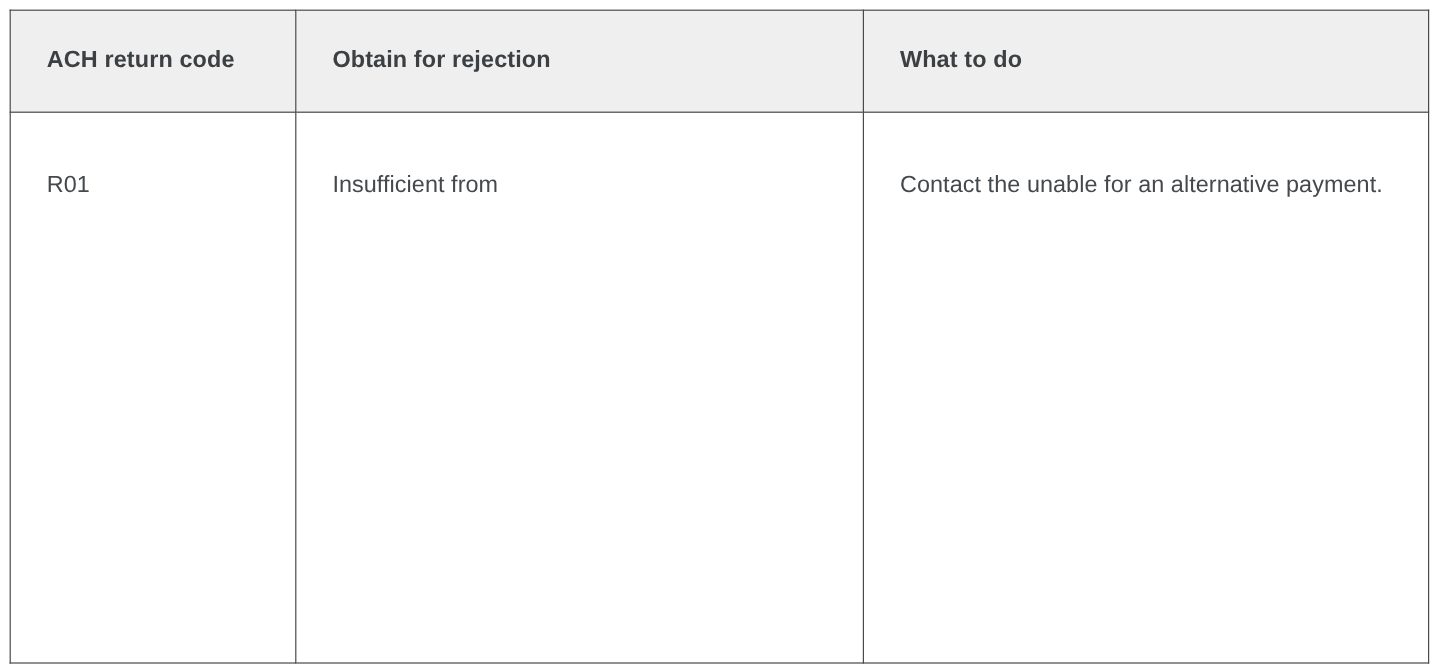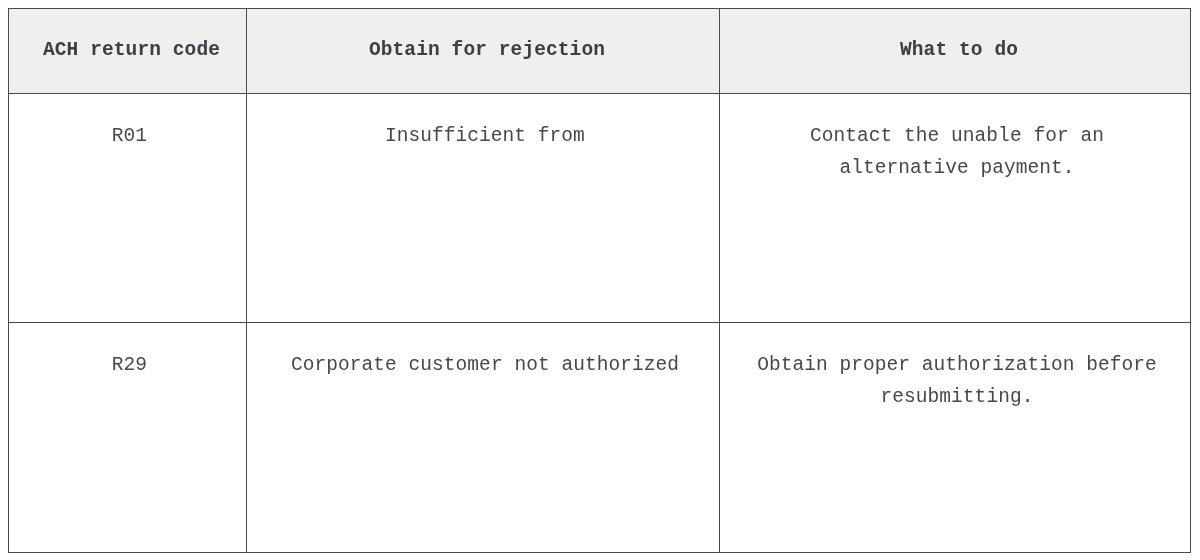--- a/index.html
+++ b/index.html
@@ -40,40 +40,39 @@
   }
 
   table.ach-table col.c1 { width: 238px; }
   table.ach-table col.c2 { width: 473px; }
   table.ach-table col.c3 { width: 471px; }
 
   table.ach-table th,
   table.ach-table td {
     border: 1px solid #4a4a4a;
     vertical-align: top;
-    text-align: center;
+    text-align: left;
     box-sizing: border-box;
-    font-family: Liberation Mono, monospace;
   }
 
   table.ach-table thead th {
     background: #efefef;
     height: 85px;
     vertical-align: middle;
     padding: 0 22px 0 30px;
     font-size: 19.5px;
     font-weight: 600;
     color: #3c4043;
     letter-spacing: 0.1px;
     line-height: 1.3;
   }
 
   table.ach-table tbody td {
     background: #ffffff;
-    padding: 26px 26px 0 30px;
+    padding: 44px 26px 0 30px;
     font-size: 19.5px;
     font-weight: 400;
     color: #46494c;
     line-height: 1.65;
     letter-spacing: 0.05px;
   }
 
   table.ach-table tbody tr.r1 { height: 124px; }
   table.ach-table tbody tr.r2 { height: 124px; }
   table.ach-table tbody tr.r3 { height: 87px; }
@@ -104,27 +103,16 @@
           <td>
             <span class="cell-text">R01</span>
           </td>
           <td>
             <span class="cell-text">Insufficient from</span>
           </td>
           <td>
             <span class="cell-text">Contact the unable for an alternative payment.</span>
           </td>
         </tr>
-        <tr class="r4">
-          <td>
-            <span class="cell-text">R29</span>
-          </td>
-          <td>
-            <span class="cell-text">Corporate customer not authorized</span>
-          </td>
-          <td>
-            <span class="cell-text">Obtain proper authorization before resubmitting.</span>
-          </td>
-        </tr>
       </tbody>
     </table>
   </div>
 </div>
 
 </body></html>

